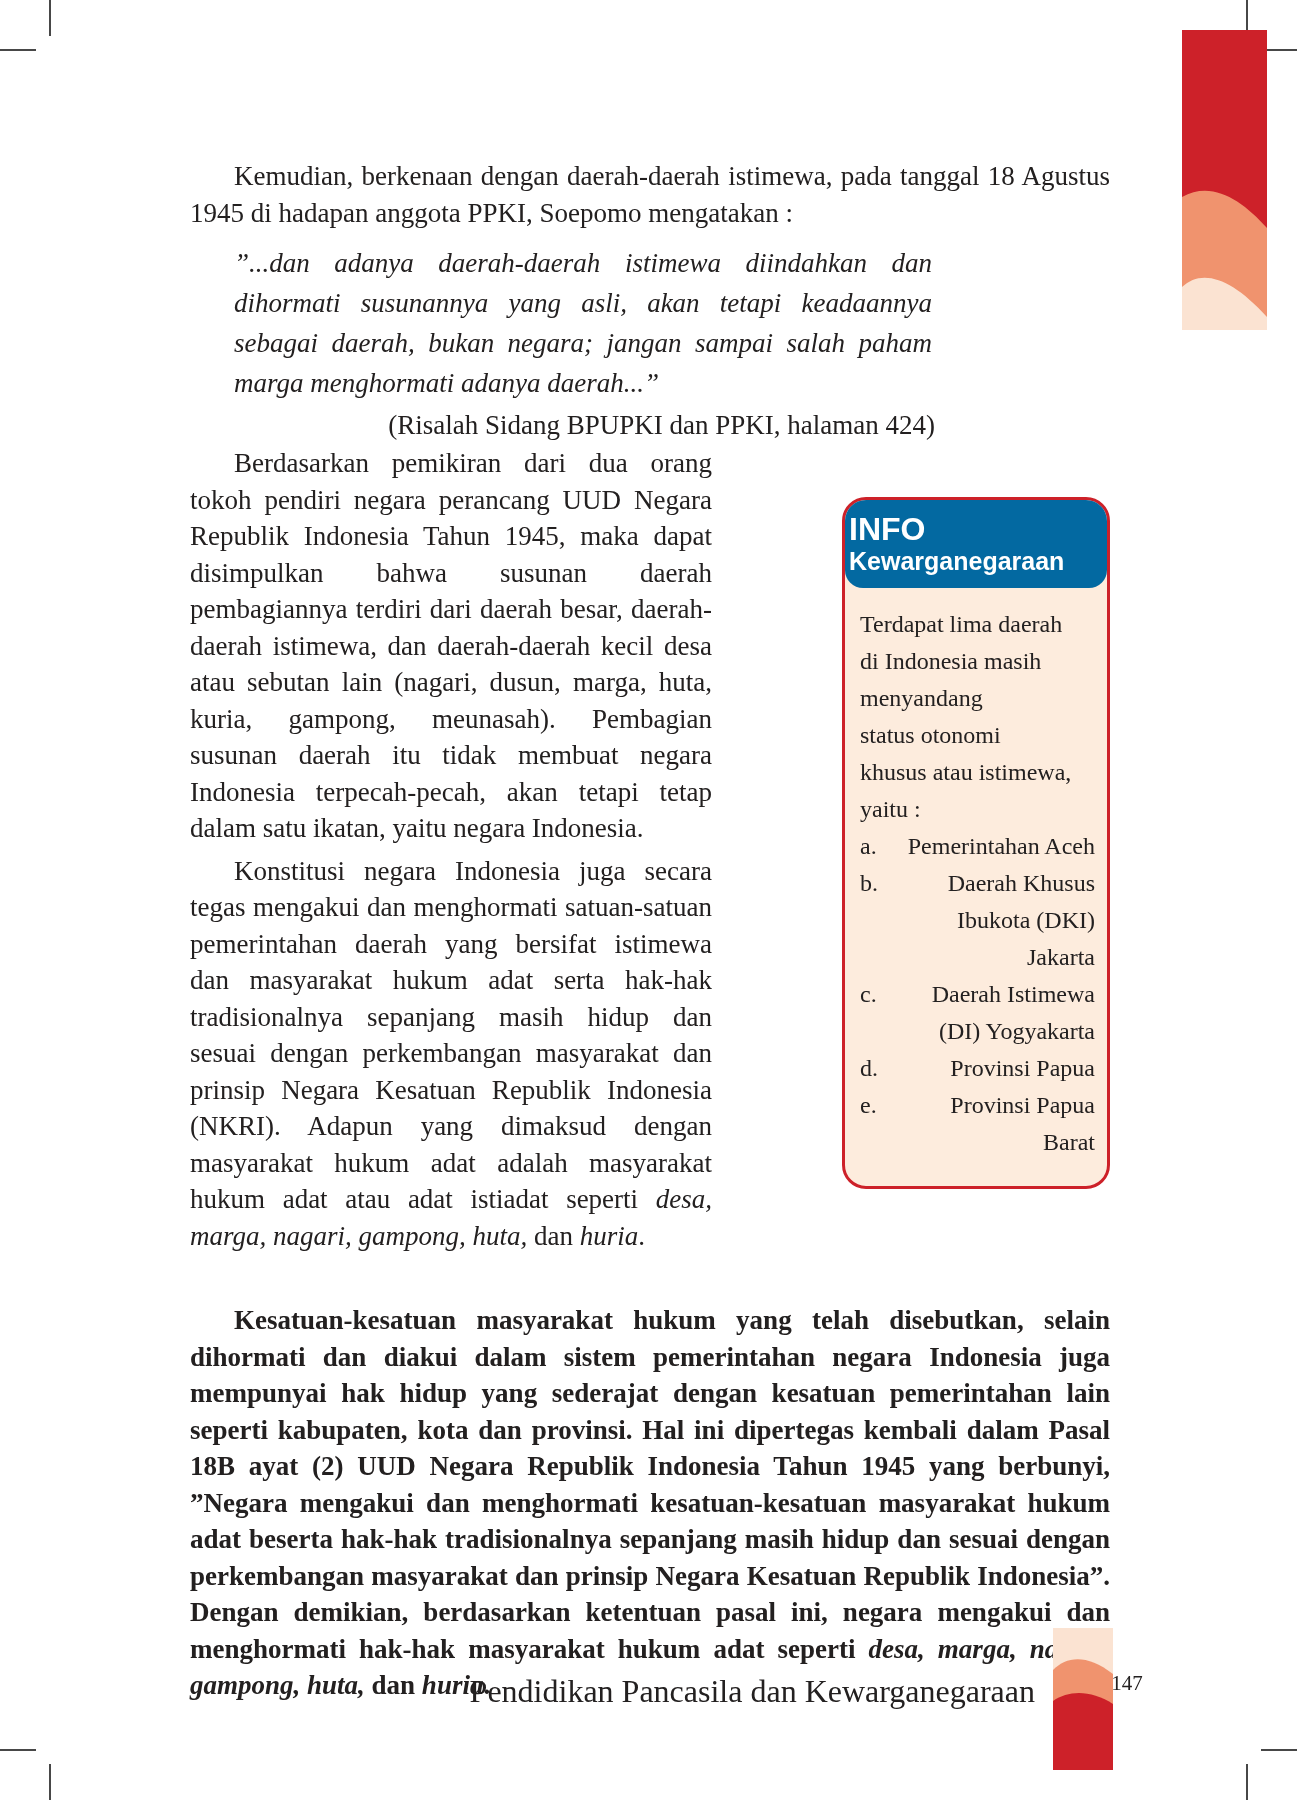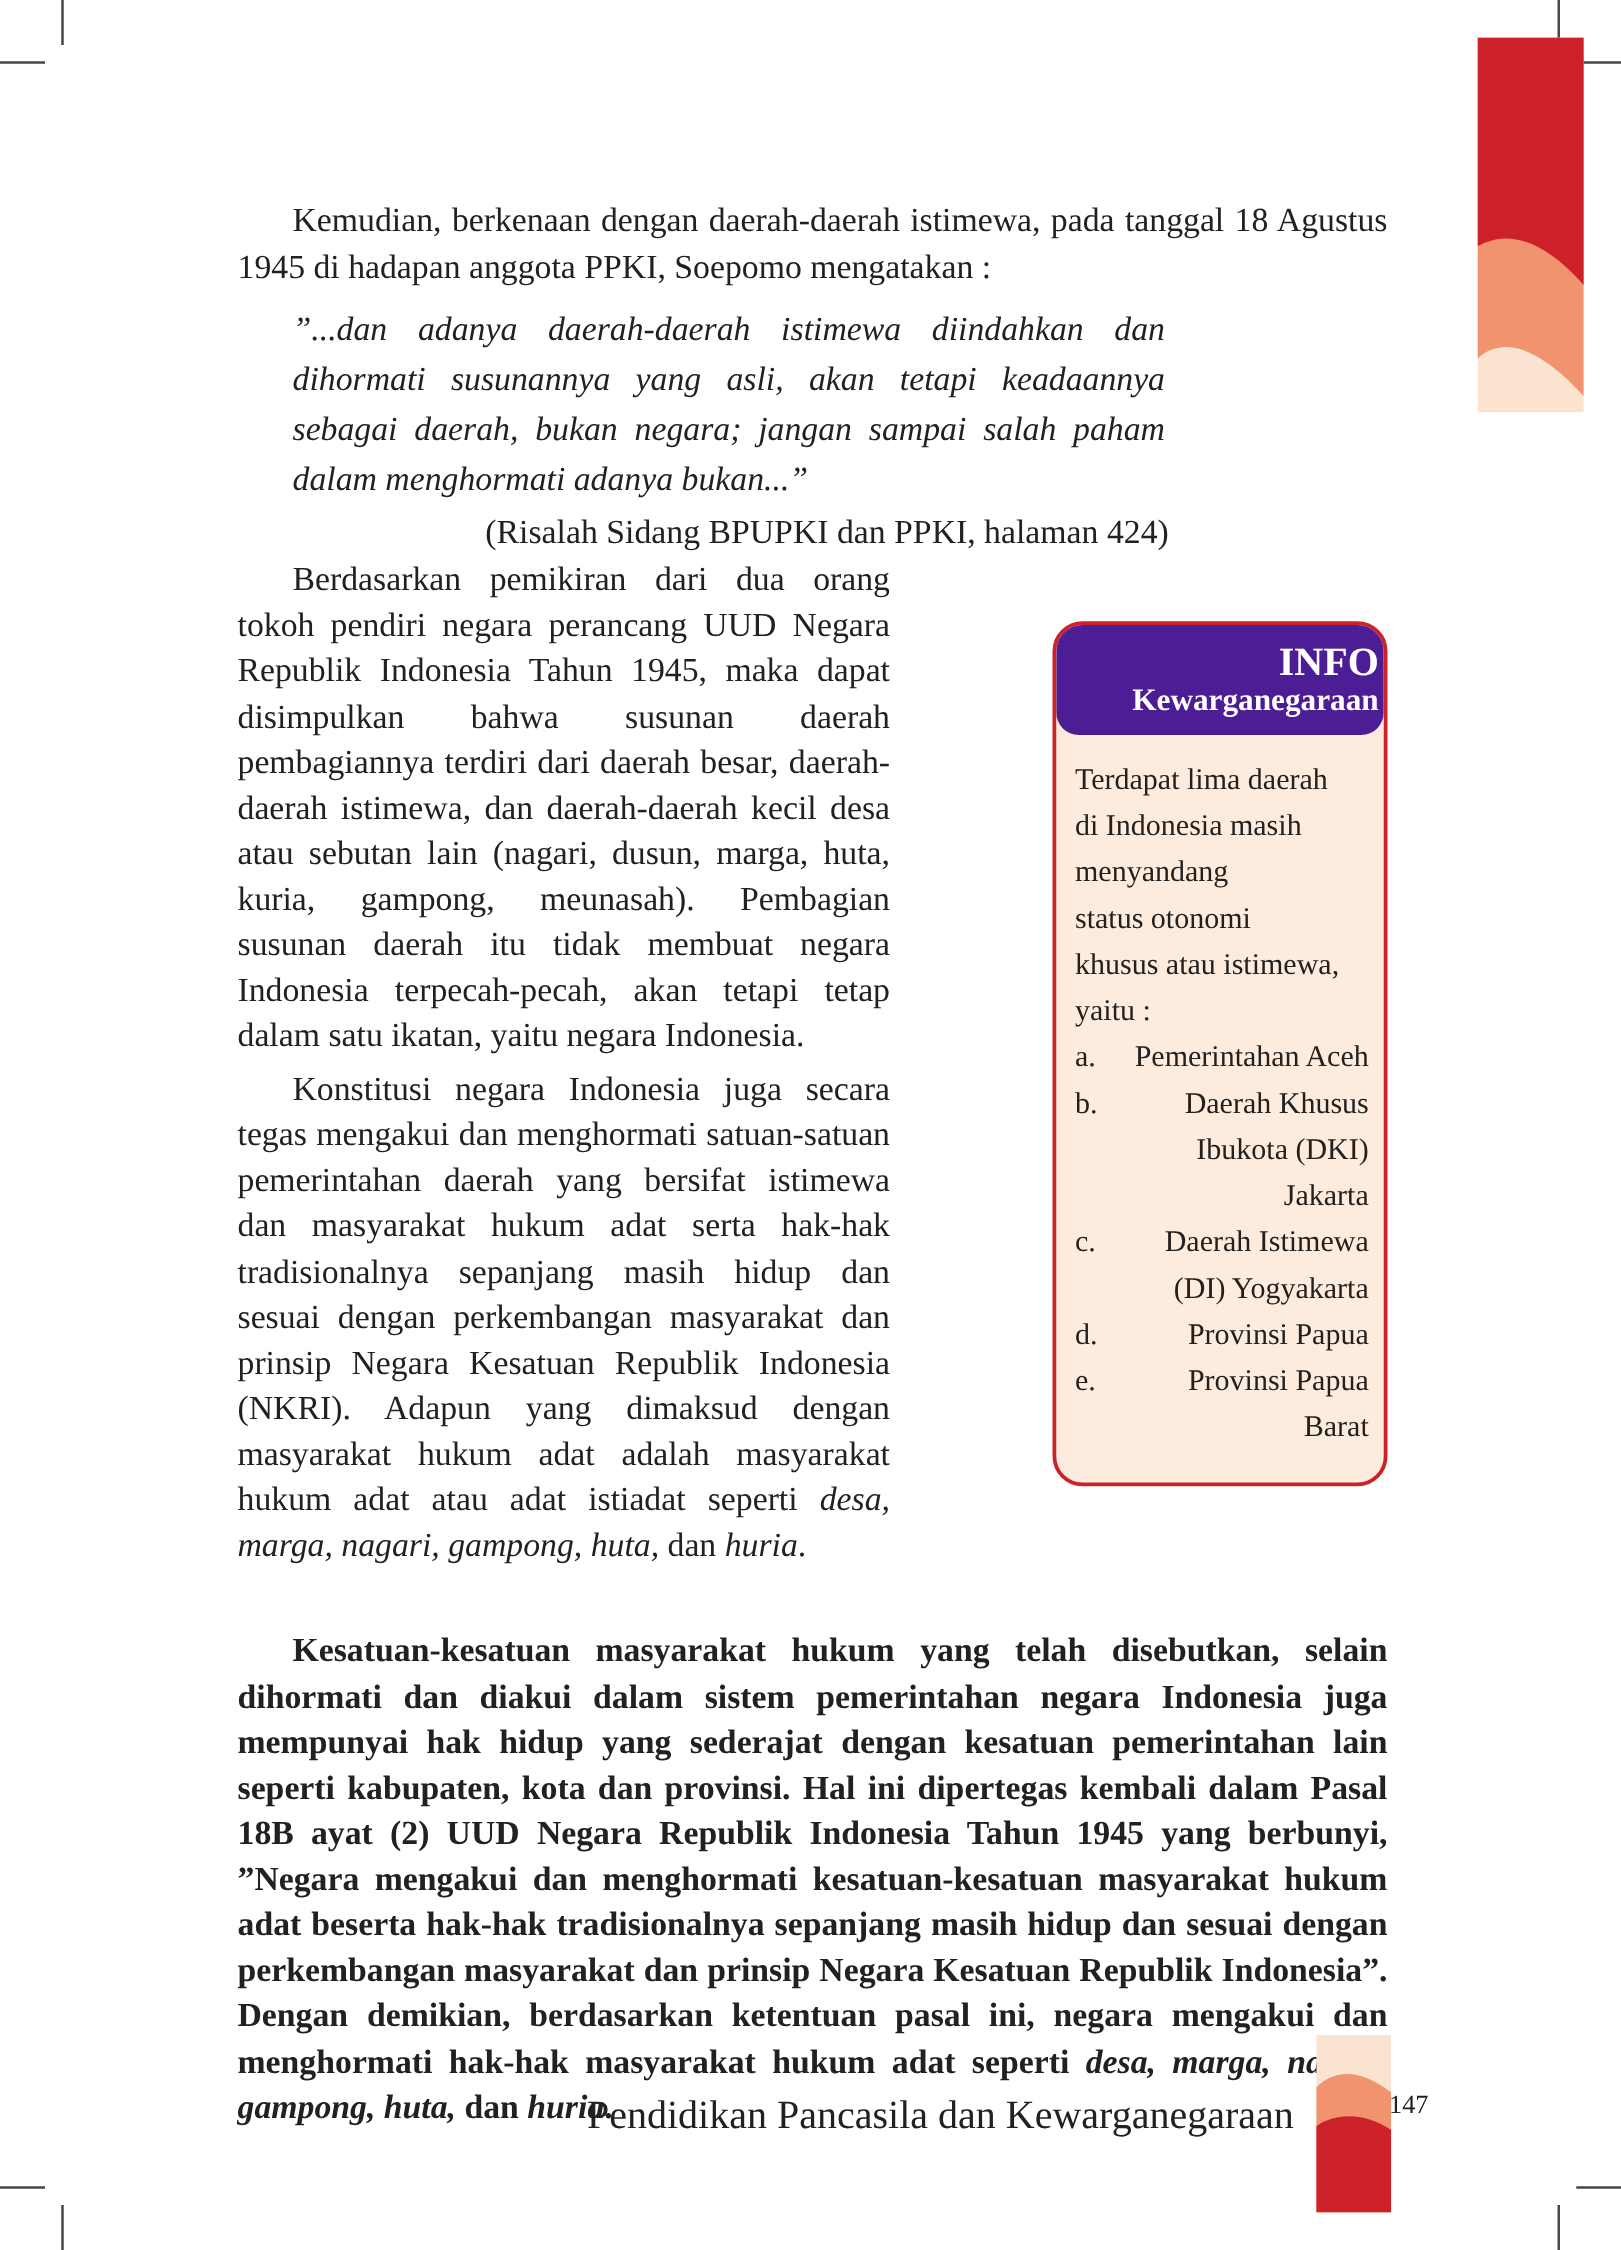--- a/index.html
+++ b/index.html
@@ -32,22 +32,22 @@
   .para3{margin-top:6px;}
   .para4{clear:both;margin-top:48px;font-weight:bold;}
   .it{font-style:italic;}
   
   .info-box{
     float:right;width:268px;height:692px;margin:52px 0 0 130px;
     border:3px solid #cd2129;border-radius:24px;background:#fdecdd;
     box-sizing:border-box;overflow:hidden;
   }
   .info-header{
-    background:#4c1d95;color:#ffffff;text-align:right;
-    font-family:Liberation Serif, serif;font-weight:bold;
+    background:#0369a1;color:#ffffff;text-align:left;
+    font-family:Liberation Sans, sans-serif;font-weight:bold;
     padding:12px 4px 12px 4px;border-radius:0 0 18px 18px;
   }
   .info-header .line1{font-size:32px;line-height:34px;}
   .info-header .line2{font-size:25px;line-height:30px;}
   .info-body{
     padding:18px 12px 0 15px;font-size:24px;line-height:37px;
     text-align:left;
   }
   .info-intro div{white-space:nowrap;}
   .info-item{display:flex;align-items:flex-start;}
@@ -80,21 +80,21 @@
     <rect x="0" y="0" width="85" height="300" fill="#fbe3d2"></rect>
     <path d="M0 0 H85 V287 C50 248,20 238,0 257 Z" fill="#f0936e"></path>
     <path d="M0 0 H85 V198 C60 170,30 150,0 167 Z" fill="#cd2129"></path>
   </svg>
 </div>
 
 <div class="content">
 
   <p class="para">Kemudian, berkenaan dengan daerah-daerah istimewa, pada tanggal 18 Agustus 1945 di hadapan anggota PPKI, Soepomo mengatakan :</p>
 
-  <div class="quote">”...dan adanya daerah-daerah istimewa diindahkan dan dihormati susunannya yang asli, akan tetapi keadaannya sebagai daerah, bukan negara; jangan sampai salah paham dalam menghormati adanya bukan...”</div>
+  <div class="quote">”...dan adanya daerah-daerah istimewa diindahkan dan dihormati susunannya yang asli, akan tetapi keadaannya sebagai daerah, bukan negara; jangan sampai salah paham marga menghormati adanya daerah...”</div>
 
   <div class="attribution">(Risalah Sidang BPUPKI dan PPKI, halaman 424)</div>
 
   <div class="info-box">
     <div class="info-header">
       <div class="line1">INFO</div>
       <div class="line2">Kewarganegaraan</div>
     </div>
     <div class="info-body">
       <div class="info-intro">

